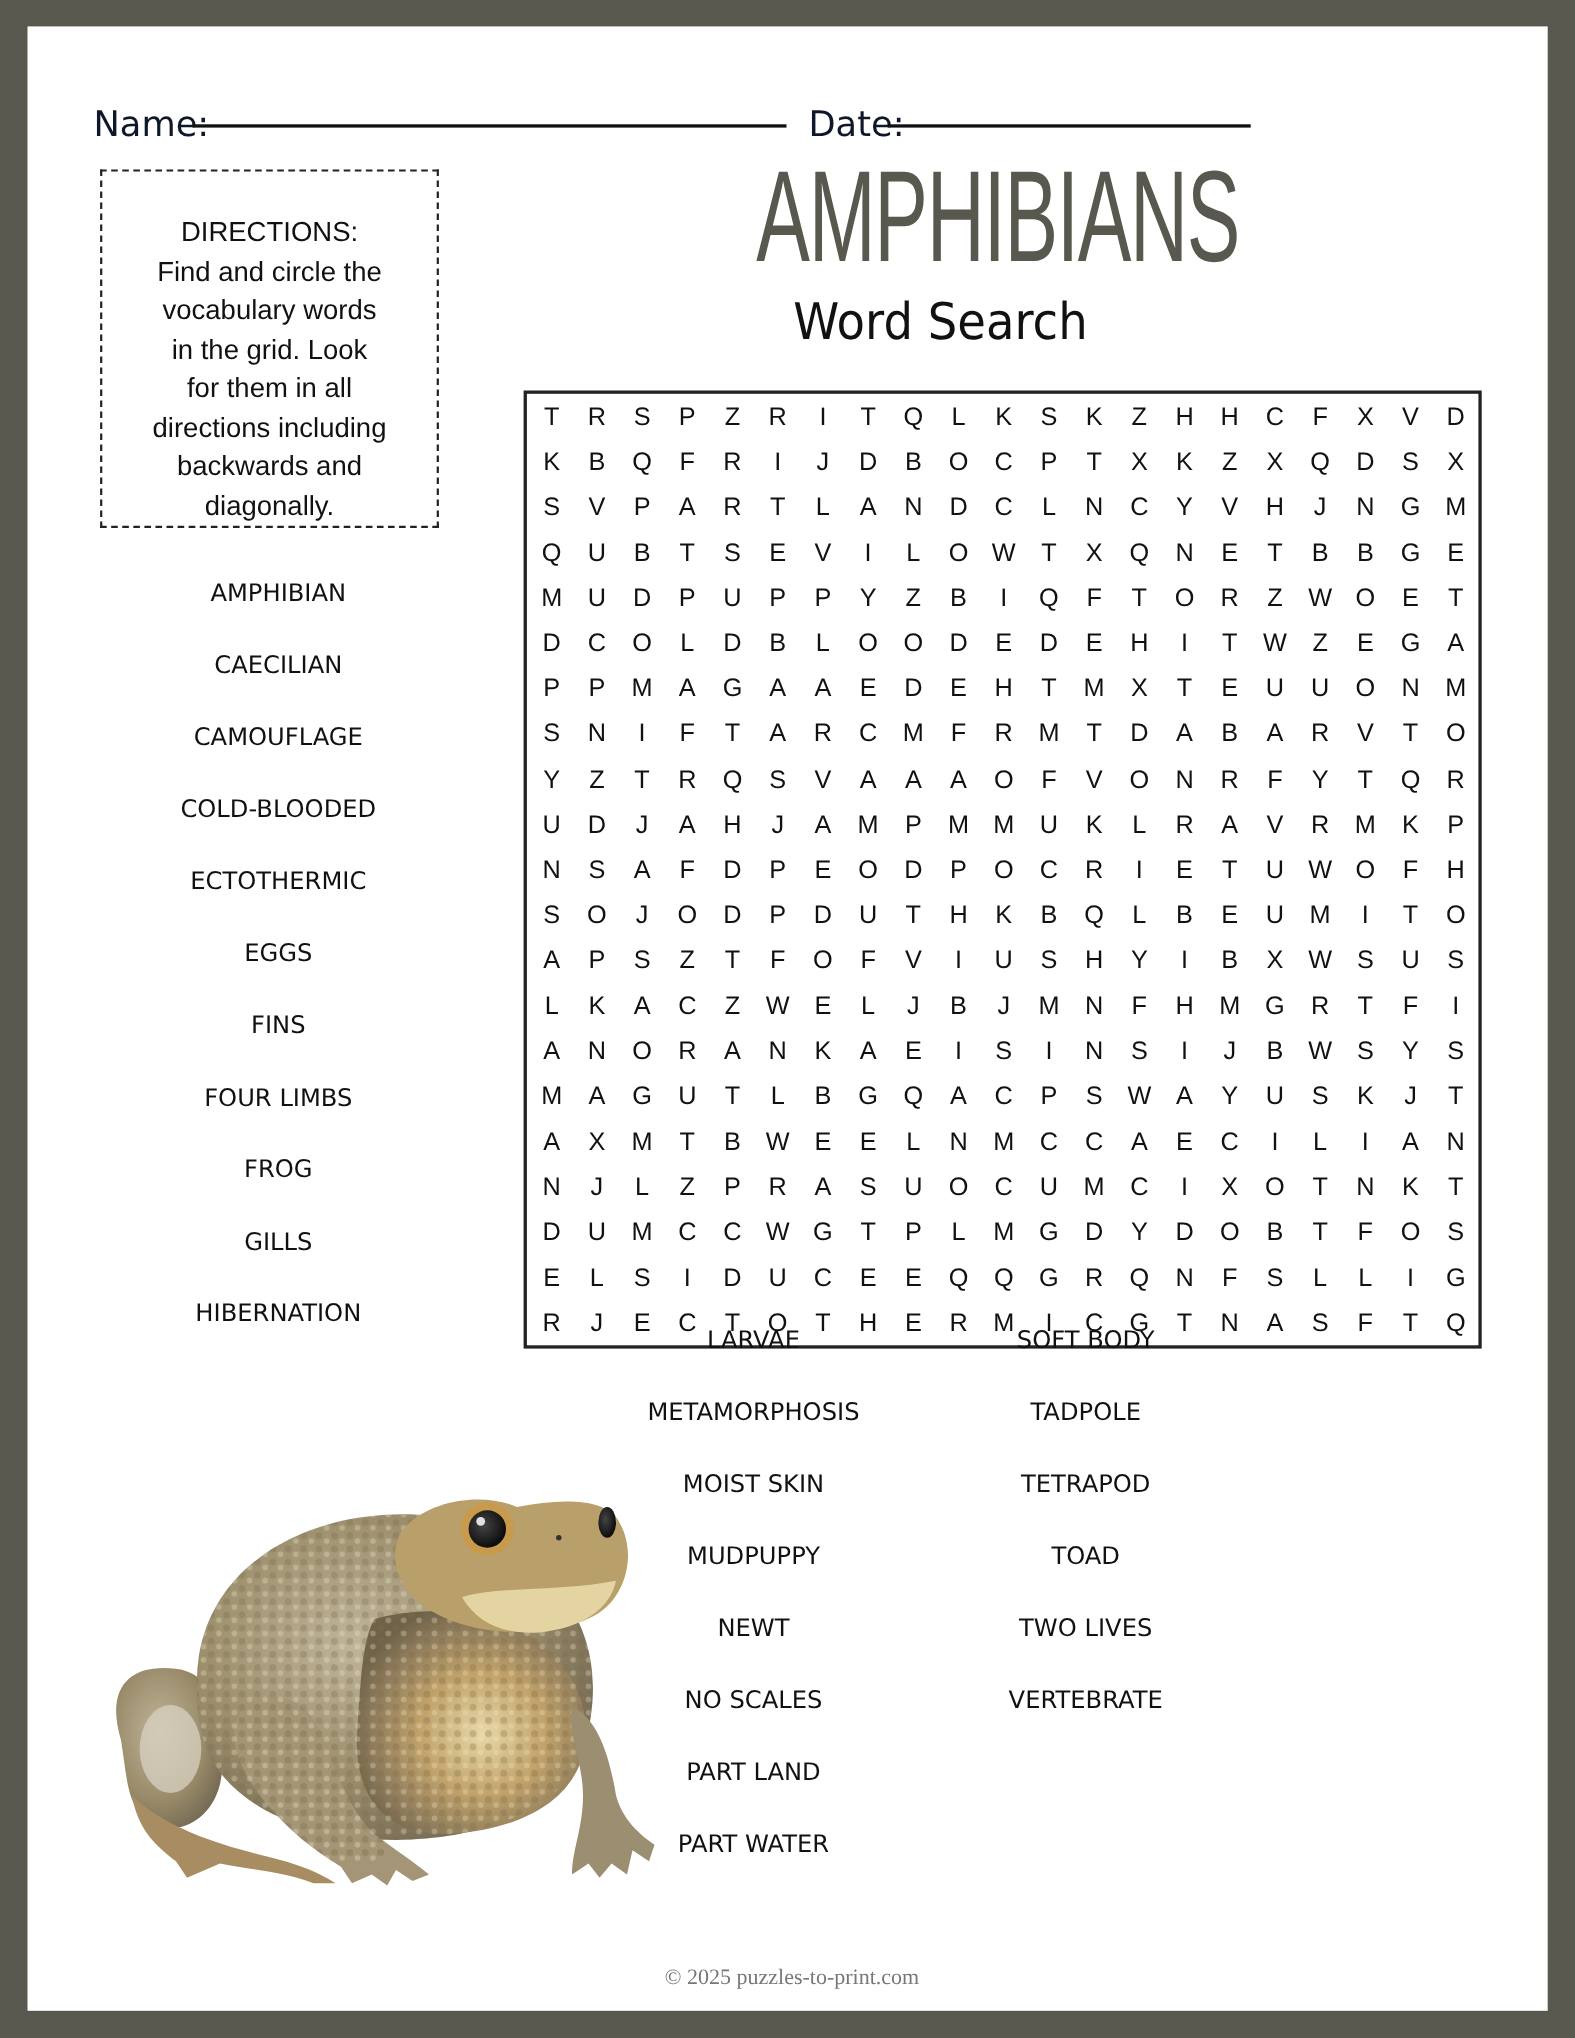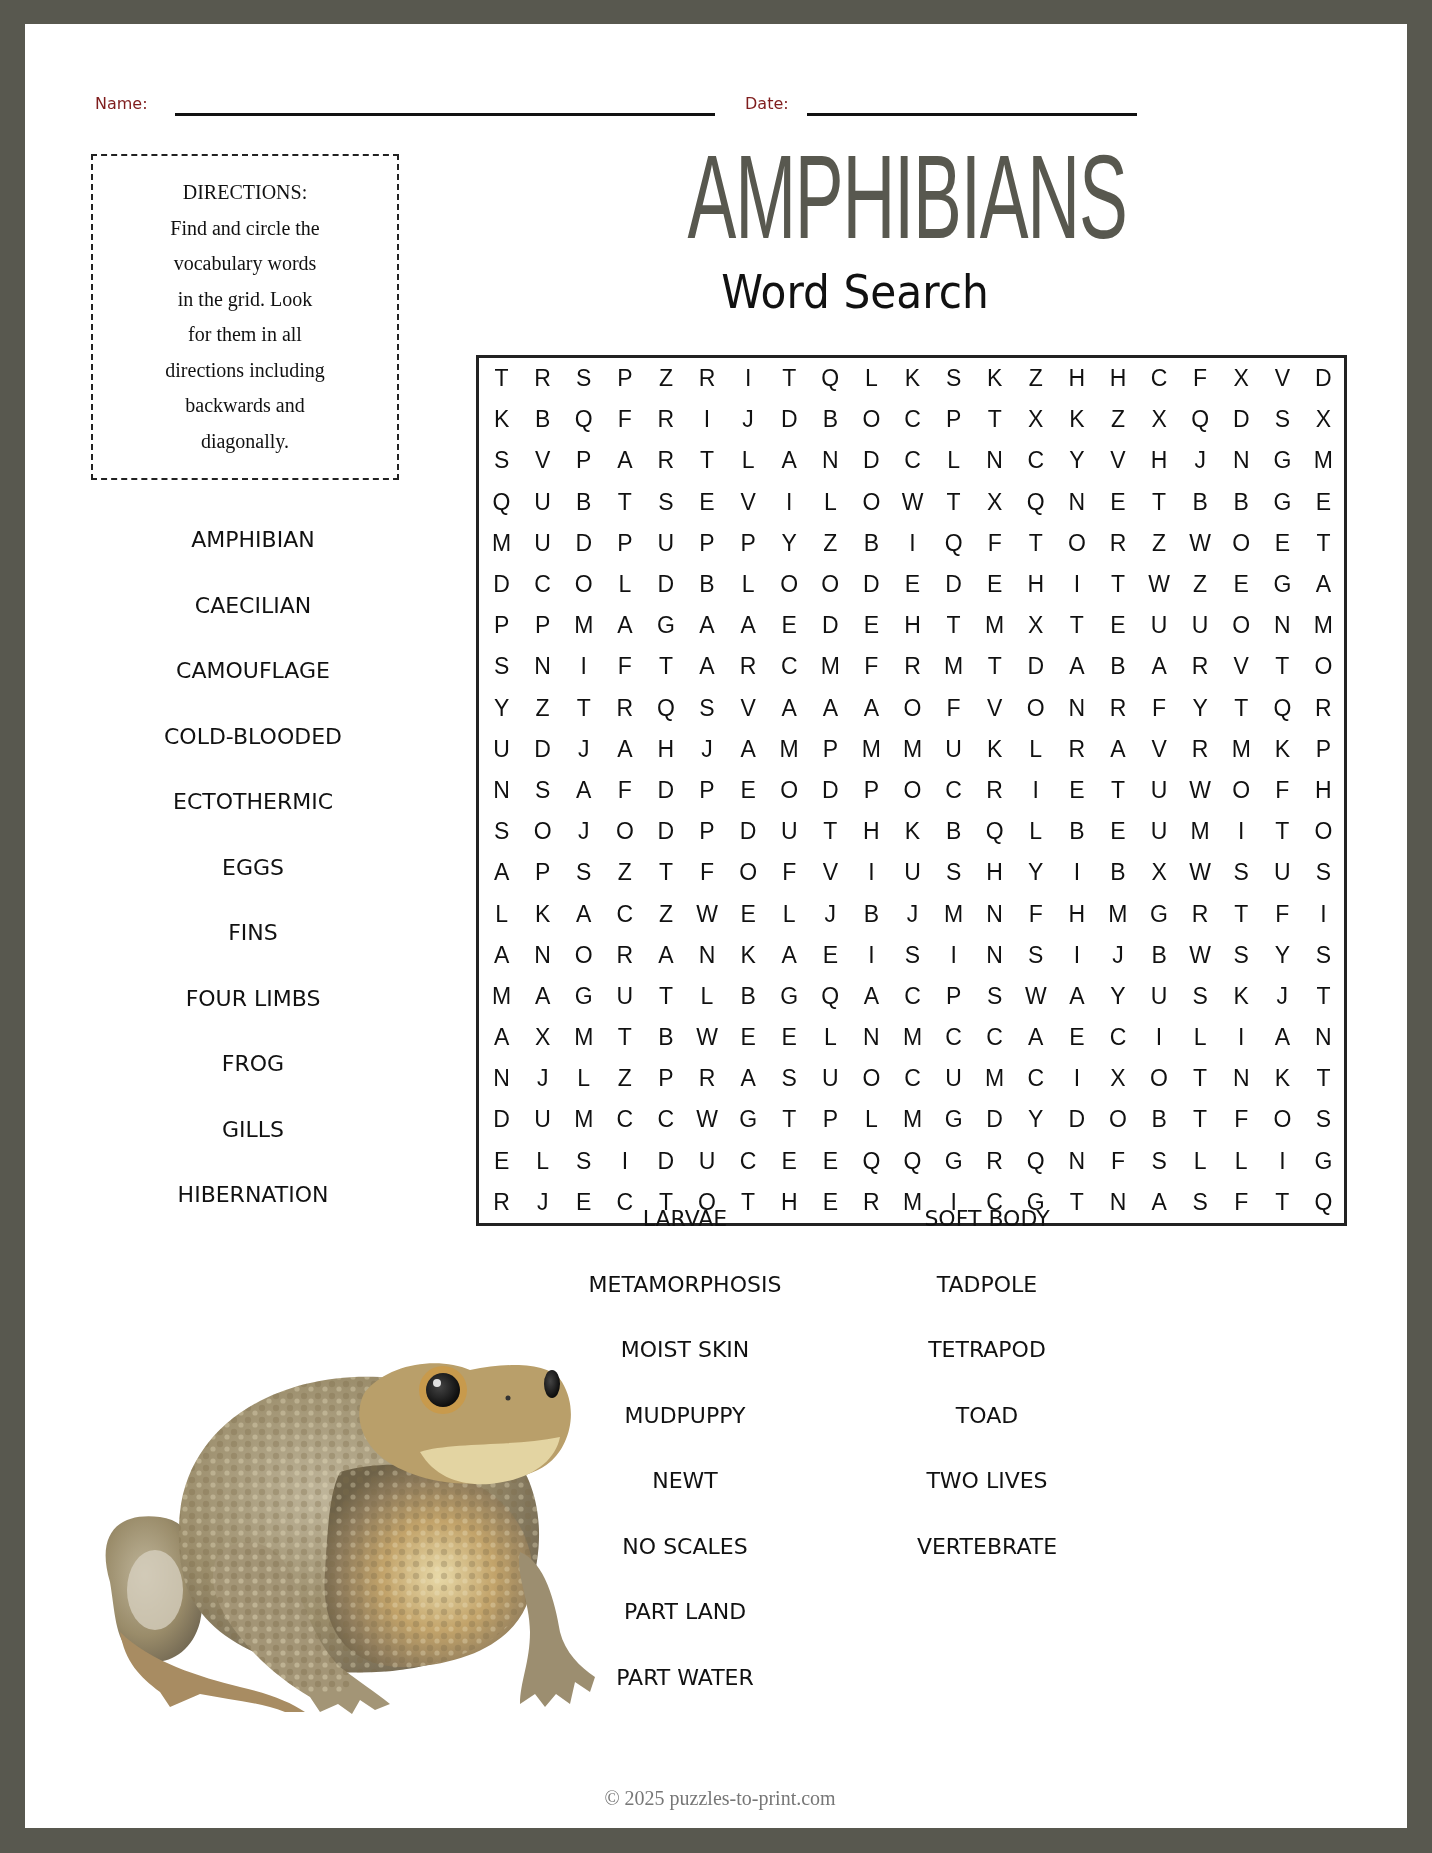--- a/index.html
+++ b/index.html
@@ -12,38 +12,37 @@
   }
   .page {
     position: absolute;
     left: 25px; top: 24px;
     width: 1382px; height: 1804px;
     background: #ffffff;
   }
   .abs { position: absolute; }
   .field-label {
     font-family: "DejaVu Sans", sans-serif;
-    font-size: 16px; color: #7f1d1d;
+    font-size: 32px; color: #0f172a;
     letter-spacing: 0px;
-    margin-left: 10px;
   }
   .field-line {
     position: absolute; height: 0;
     border-bottom: 3px solid #111;
   }
   .directions {
     position: absolute;
     left: 66px; top: 130px;
     width: 308px; height: 326px;
     border: 2px dashed #222;
     box-sizing: border-box;
-    display: flex; flex-direction: column; align-items: center; justify-content: center;
+    display: flex; flex-direction: column; align-items: center; justify-content: flex-end;
     text-align: center;
-    font-family: Liberation Serif, serif;
-    font-size: 20px; line-height: 35.5px; color: #111;
+    font-family: Liberation Sans, sans-serif;
+    font-size: 25px; line-height: 35.5px; color: #111;
   }
   .directions span { display: block; white-space: nowrap; }
   .title {
     position: absolute;
     left: 560px; width: 540px; top: 118px;
     text-align: center;
     font-family: "Liberation Sans", sans-serif;
     font-size: 118px; line-height: 110px;
     color: #58584f;
     transform: scaleX(0.62);

